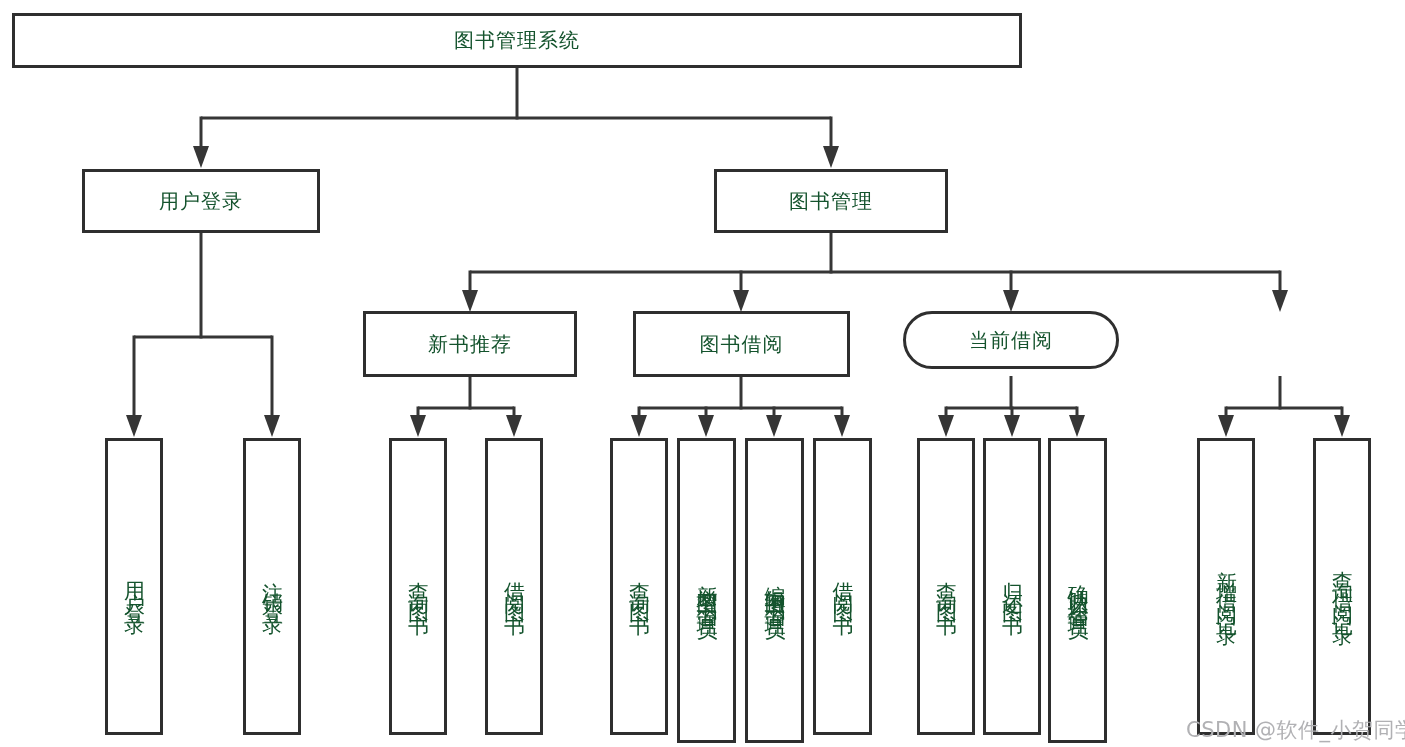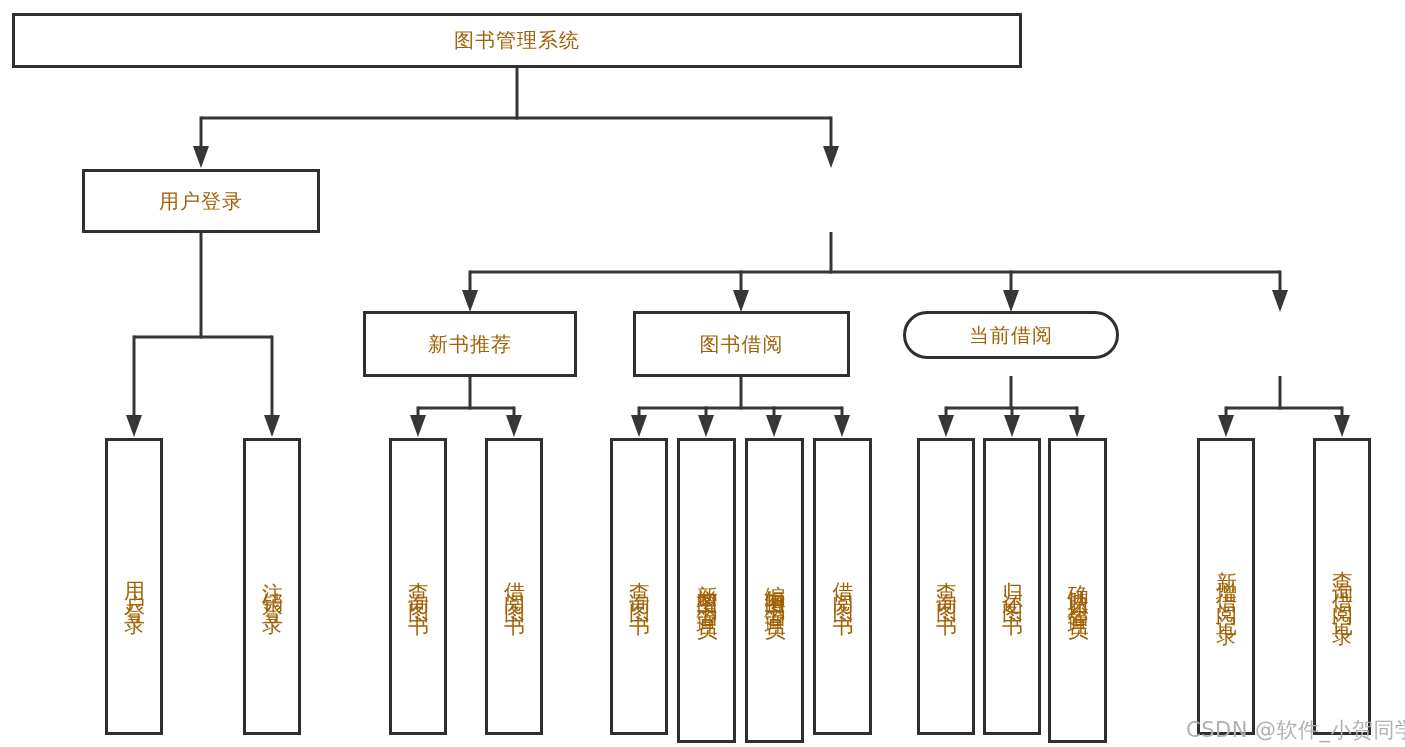--- a/index.html
+++ b/index.html
@@ -4,35 +4,35 @@
 <style>
   html,body{margin:0;padding:0;background:#fff;}
   .canvas{
     position:relative;width:1405px;height:747px;background:#ffffff;overflow:hidden;
     font-family:"DejaVu Sans","Liberation Sans",sans-serif;color:#333333;
   }
   .lines{position:absolute;left:0;top:0;z-index:1;}
   .box{
     position:absolute;box-sizing:border-box;background:#ffffff;border:3px solid #2f2f2f;
     display:flex;align-items:center;justify-content:center;z-index:2;
-    color:#a16207;text-align:center;
+    color:#14532d;text-align:center;
   }
   .h{font-size:20px;letter-spacing:1px;white-space:nowrap;}
   .v{
     writing-mode:vertical-rl;text-orientation:mixed;
     font-size:21px;letter-spacing:11px;line-height:1;
   }
   .vt{letter-spacing:5px;}
   
   .b-root{left:12px;top:13px;width:1010px;height:55px;}
   .b-login{left:82px;top:169px;width:238px;height:64px;}
   .b-mgmt{left:714px;top:169px;width:234px;height:64px;}
   .b-newrec{left:363px;top:311px;width:214px;height:66px;}
   .b-borrow{left:633px;top:311px;width:217px;height:66px;}
-  .b-current{left:903px;top:311px;width:216px;height:48px;border-radius:32px;}
+  .b-current{left:903px;top:311px;width:216px;height:58px;border-radius:32px;}
   .b-record{left:1173px;top:311px;width:214px;height:66px;}
   .lf{width:58px;height:297px;top:438px;}
   .tall{height:305px;}
   .l-1{left:105px;} .l-2{left:243px;}
   .l-3{left:389px;} .l-4{left:485px;}
   .l-5{left:610px;} .l-6{left:677px;width:59px;} .l-7{left:745px;width:59px;} .l-8{left:813px;width:59px;}
   .l-9{left:917px;} .l-10{left:983px;} .l-11{left:1048px;width:59px;}
   .l-12{left:1197px;} .l-13{left:1313px;}
   .watermark{
     position:absolute;left:1186px;top:716px;z-index:5;
@@ -110,20 +110,21 @@
       <polygon points="1004,415 1020,415 1012,437"></polygon>
       <polygon points="1069,415 1085,415 1077,437"></polygon>
       <polygon points="1218,415 1234,415 1226,437"></polygon>
       <polygon points="1334,415 1350,415 1342,437"></polygon>
     </g>
   </svg>
 
   <div class="box h b-root">图书管理系统</div>
 
   <div class="box h b-login">用户登录</div>
+  <div class="box h b-mgmt">图书管理</div>
 
   <div class="box h b-borrow">图书借阅</div>
   <div class="box h b-newrec">新书推荐</div>
   <div class="box h b-current">当前借阅</div>
 
   <div class="box v lf l-1">用户登录</div>
   <div class="box v lf l-2">注销登录</div>
 
   <div class="box v lf l-3">查询图书</div>
   <div class="box v lf l-4">借阅图书</div>

